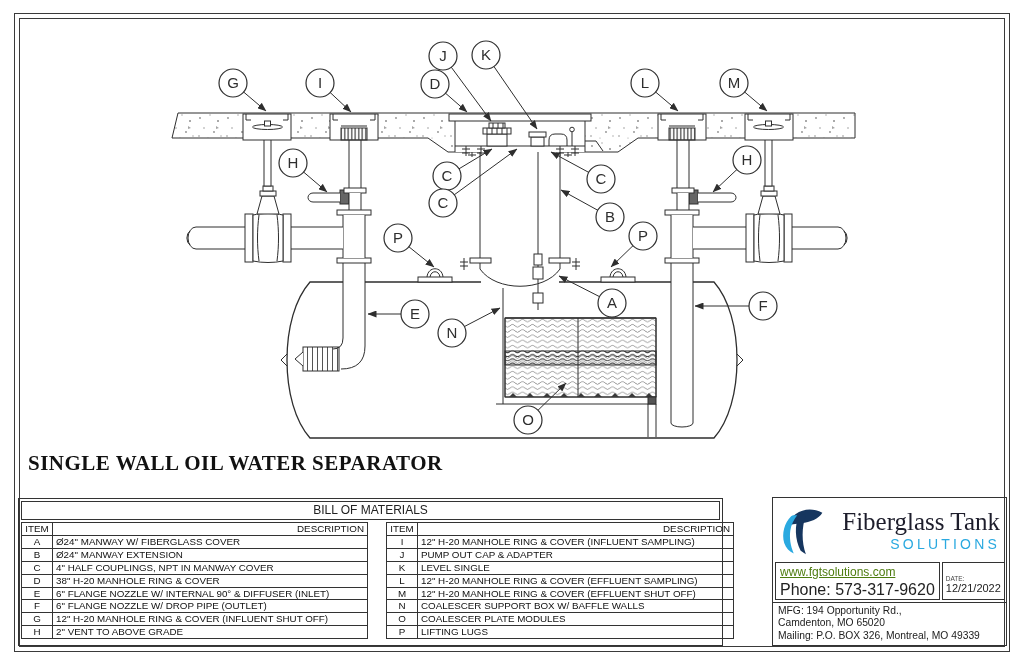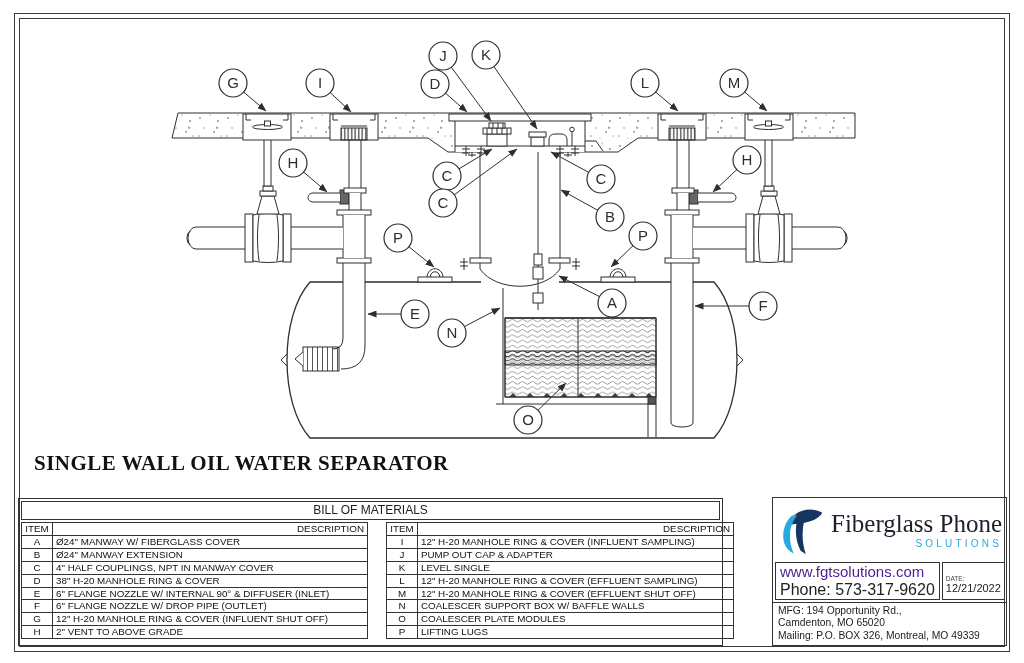--- a/index.html
+++ b/index.html
@@ -5,21 +5,21 @@
   html,body{margin:0;padding:0;}
   body{width:1024px;height:663px;background:#fff;position:relative;overflow:hidden;
        font-family:"Liberation Sans",sans-serif;color:#1a1a1a;}
   .border-outer{position:absolute;left:14px;top:13px;width:994px;height:637px;
        border:1px solid #3a3a3a;}
   .border-inner{position:absolute;left:19px;top:18px;width:984px;height:627px;
        border:1px solid #3a3a3a;}
   svg.drawing{position:absolute;left:0;top:0;}
   svg.drawing text{font-family:"Liberation Sans",sans-serif;font-size:15px;fill:#2e2e2e;}
   .sheet-title{position:absolute;left:28px;top:451px;font-family:"Liberation Serif",serif;
-       font-weight:bold;font-size:21px;letter-spacing:.5px;color:#111;white-space:nowrap;margin-left:6px;}
+       font-weight:bold;font-size:21px;letter-spacing:.5px;color:#111;white-space:nowrap;}
   
   .bom{position:absolute;left:18px;top:498px;width:705px;height:148px;border:1px solid #333;
        box-sizing:border-box;padding:2px;}
   .bom-header{border:1px solid #333;height:17px;line-height:17px;text-align:center;
        font-size:12px;color:#222;}
   .bom-tables{display:flex;gap:18px;margin-top:2px;}
   table.bomt{border-collapse:collapse;table-layout:fixed;}
   table.bomt th,table.bomt td{border:1px solid #333;font-size:9.8px;font-weight:normal;
        padding:0 3px;height:11.9px;line-height:11.9px;white-space:nowrap;overflow:hidden;
        color:#111;}
@@ -30,24 +30,24 @@
   .bomt-right{width:349px;}
   .bomt-right .desc{width:309px;}
   
   .company{position:absolute;left:772px;top:497px;width:235px;height:149px;
        border:1.5px solid #333;box-sizing:border-box;display:flex;flex-direction:column;}
   .logo-row{height:64px;display:flex;align-items:center;padding:2px 4px 0 6px;box-sizing:border-box;}
   .logo-icon{width:52px;height:56px;flex:0 0 auto;}
   .logo-text{flex:1;text-align:right;padding-right:2px;}
   .brand{font-family:"Liberation Serif",serif;font-size:25px;line-height:26px;color:#1d1d2b;
        white-space:nowrap;}
-  .solutions{font-size:10px;letter-spacing:3.2px;color:#2aa9e0;margin-top:1px;}
+  .solutions{font-size:14px;letter-spacing:3.2px;color:#2aa9e0;margin-top:1px;}
   .contact-row{display:flex;gap:2px;margin:1px 2px 0 2px;height:38px;}
   .web-box{flex:1;border:1.5px solid #333;padding:0 4px;box-sizing:border-box;}
-  .web{font-size:15px;line-height:18px;color:#4c1d95;white-space:nowrap;}
+  .web{font-size:12px;line-height:18px;color:#4d7c0f;white-space:nowrap;text-decoration:underline;}
   .phone{font-size:16px;line-height:18px;color:#222;white-space:nowrap;}
   .date-box{width:70px;border:1.5px solid #333;box-sizing:border-box;padding:12px 3px;}
   .date-label{font-size:6.5px;color:#444;}
   .date-value{font-size:11px;color:#222;}
   .mfg-box{border-top:1.5px solid #333;margin-top:2px;padding:2px 5px;flex:1;}
   .mfg-box div{font-size:10.3px;line-height:12.8px;color:#222;white-space:nowrap;}
 </style>
 </head>
 <body>
 
@@ -424,21 +424,21 @@
 </div>
 
 <div class="company">
   <div class="logo-row">
     <svg class="logo-icon" viewBox="0 0 60 60">
       <path d="M9,25 C15,9 33,1 50,10 C46,17 36,21 26,22 C19,23 13,24 9,25 Z" fill="#16365f"></path>
       <path d="M14,14 C6,22 3,34 6,45 C8,51 12,55 17,57 C13,48 12,39 13,31 C14,24 17,18 21,13 C18,13 16,13 14,14 Z" fill="#2aa9e0"></path>
       <path d="M23,12 C18,25 18,40 25,54 L31,58 C26,44 26,27 31,13 C28,12 25,12 23,12 Z" fill="#16365f"></path>
     </svg>
     <div class="logo-text">
-      <div class="brand">Fiberglass Phone</div>
+      <div class="brand">Fiberglass Tank</div>
       <div class="solutions">SOLUTIONS</div>
     </div>
   </div>
   <div class="contact-row">
     <div class="web-box">
       <div class="web">www.fgtsolutions.com</div>
       <div class="phone">Phone: 573-317-9620</div>
     </div>
     <div class="date-box">
       <div class="date-label">DATE:</div>

